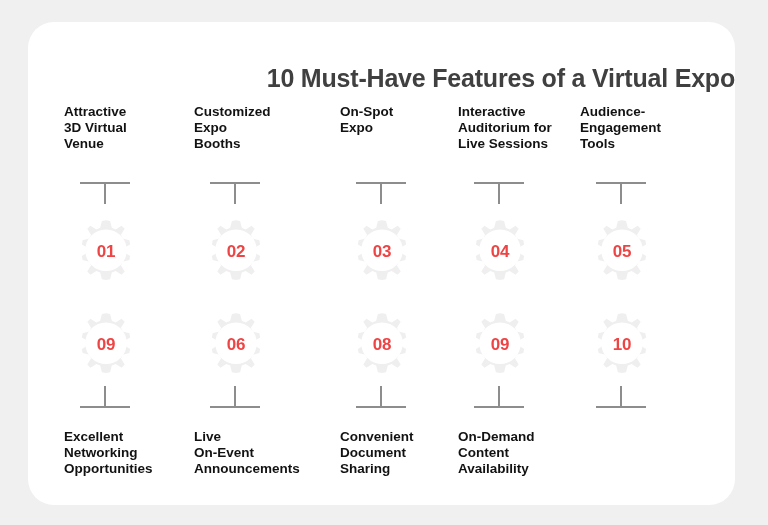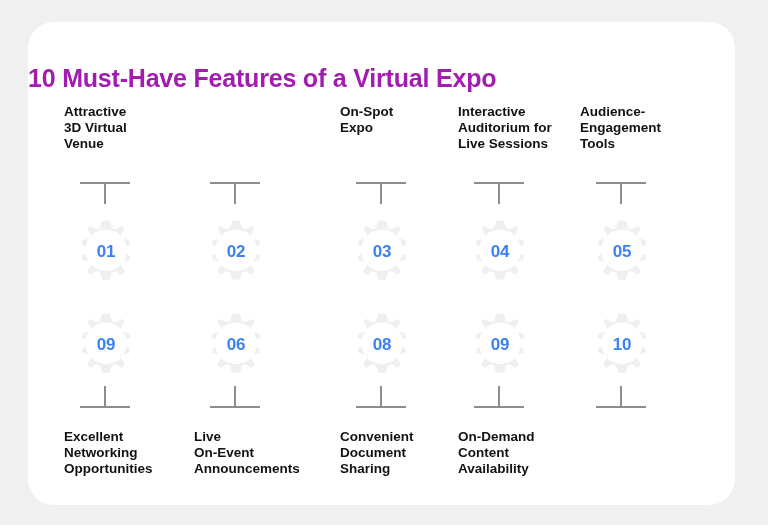--- a/index.html
+++ b/index.html
@@ -24,24 +24,24 @@
     height: 483px;
     background: #ffffff;
     border-radius: 26px;
   }
 
   #title {
     position: absolute;
     left: 0;
     top: 42px;
     width: 100%;
-    text-align: left;
+    text-align: right;
     font-size: 25px;
     font-weight: bold;
-    color: #a21caf;
+    color: #404040;
     letter-spacing: -0.2px;
   }
 
   
   .col {
     position: absolute;
     top: 82px;
     width: 128px;
     height: 390px;
   }
@@ -125,21 +125,21 @@
     position: absolute;
     left: 0;
     top: 0;
     width: 66px;
     height: 66px;
     display: flex;
     align-items: center;
     justify-content: center;
     font-size: 17px;
     font-weight: bold;
-    color: #3b82f6;
+    color: #ef4444;
     letter-spacing: -0.3px;
   }
 </style>
 </head>
 <body>
 
 <div id="card">
 
   <div id="title">10 Must-Have Features of a Virtual Expo</div>
 
@@ -168,20 +168,23 @@
         <circle cx="50" cy="47.3" r="31.5" fill="#ffffff"></circle>
       </svg>
       <div class="num">09</div>
     </div>
     <div class="label label-bottom">Excellent
 Networking
 Opportunities</div>
   </div>
 
   <div class="col col-1">
+    <div class="label label-top">Customized
+Expo
+Booths</div>
     <div class="connector connector-top">
       <div class="bar"></div>
       <div class="stem"></div>
     </div>
     <div class="gear gear-top">
       <svg viewBox="0 0 100 100">
         <path fill="#efefef" d="M50 2 L56.2 3.1 L58.8 13.4 L64.6 15.8 L73.6 10.2 L78.3 14.9 L72.7 23.9 L75.1 29.7 L85.4 32.3 L86.5 38.5 L77.5 44.1 L77.5 50.4 L86.5 56 L85.4 62.2 L75.1 64.8 L72.7 70.6 L78.3 79.6 L73.6 84.3 L64.6 78.7 L58.8 81.1 L56.2 91.4 L50 92.5 L43.8 91.4 L41.2 81.1 L35.4 78.7 L26.4 84.3 L21.7 79.6 L27.3 70.6 L24.9 64.8 L14.6 62.2 L13.5 56 L22.5 50.4 L22.5 44.1 L13.5 38.5 L14.6 32.3 L24.9 29.7 L27.3 23.9 L21.7 14.9 L26.4 10.2 L35.4 15.8 L41.2 13.4 L43.8 3.1 Z"></path>
         <circle cx="50" cy="47.3" r="31.5" fill="#ffffff"></circle>
       </svg>
       <div class="num">02</div>

